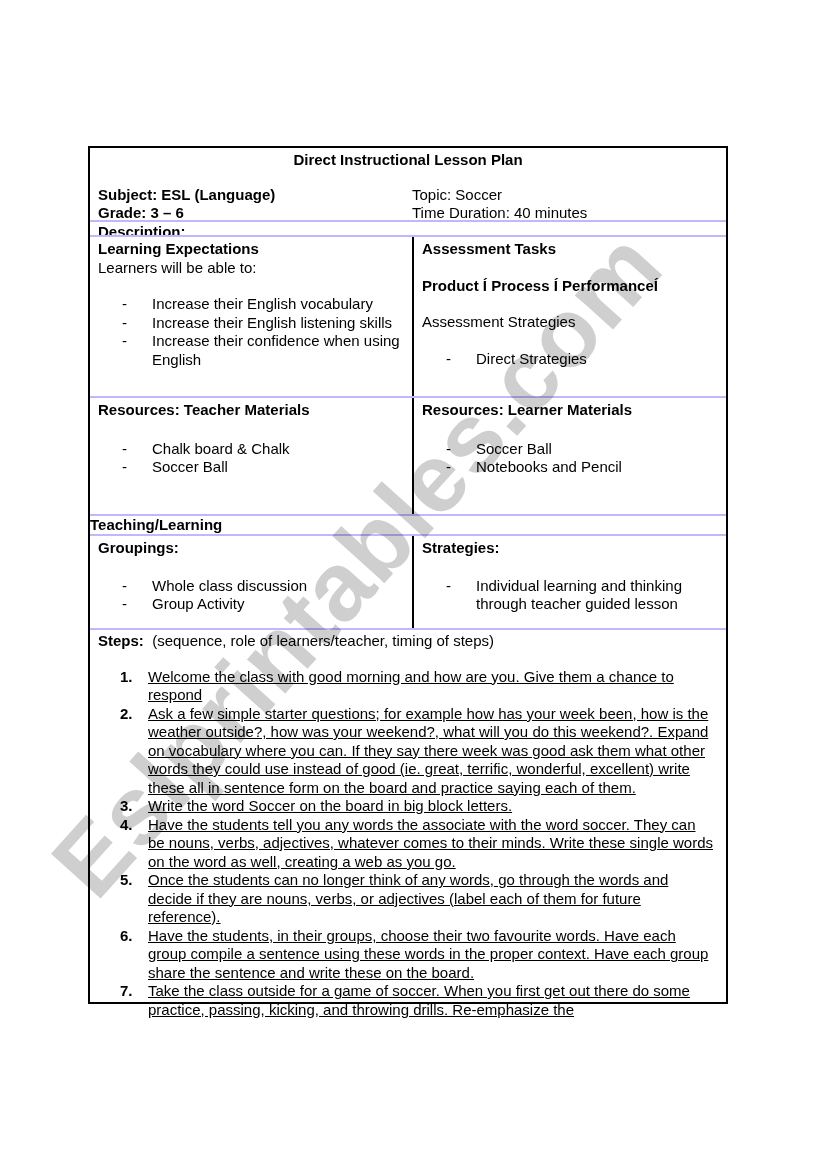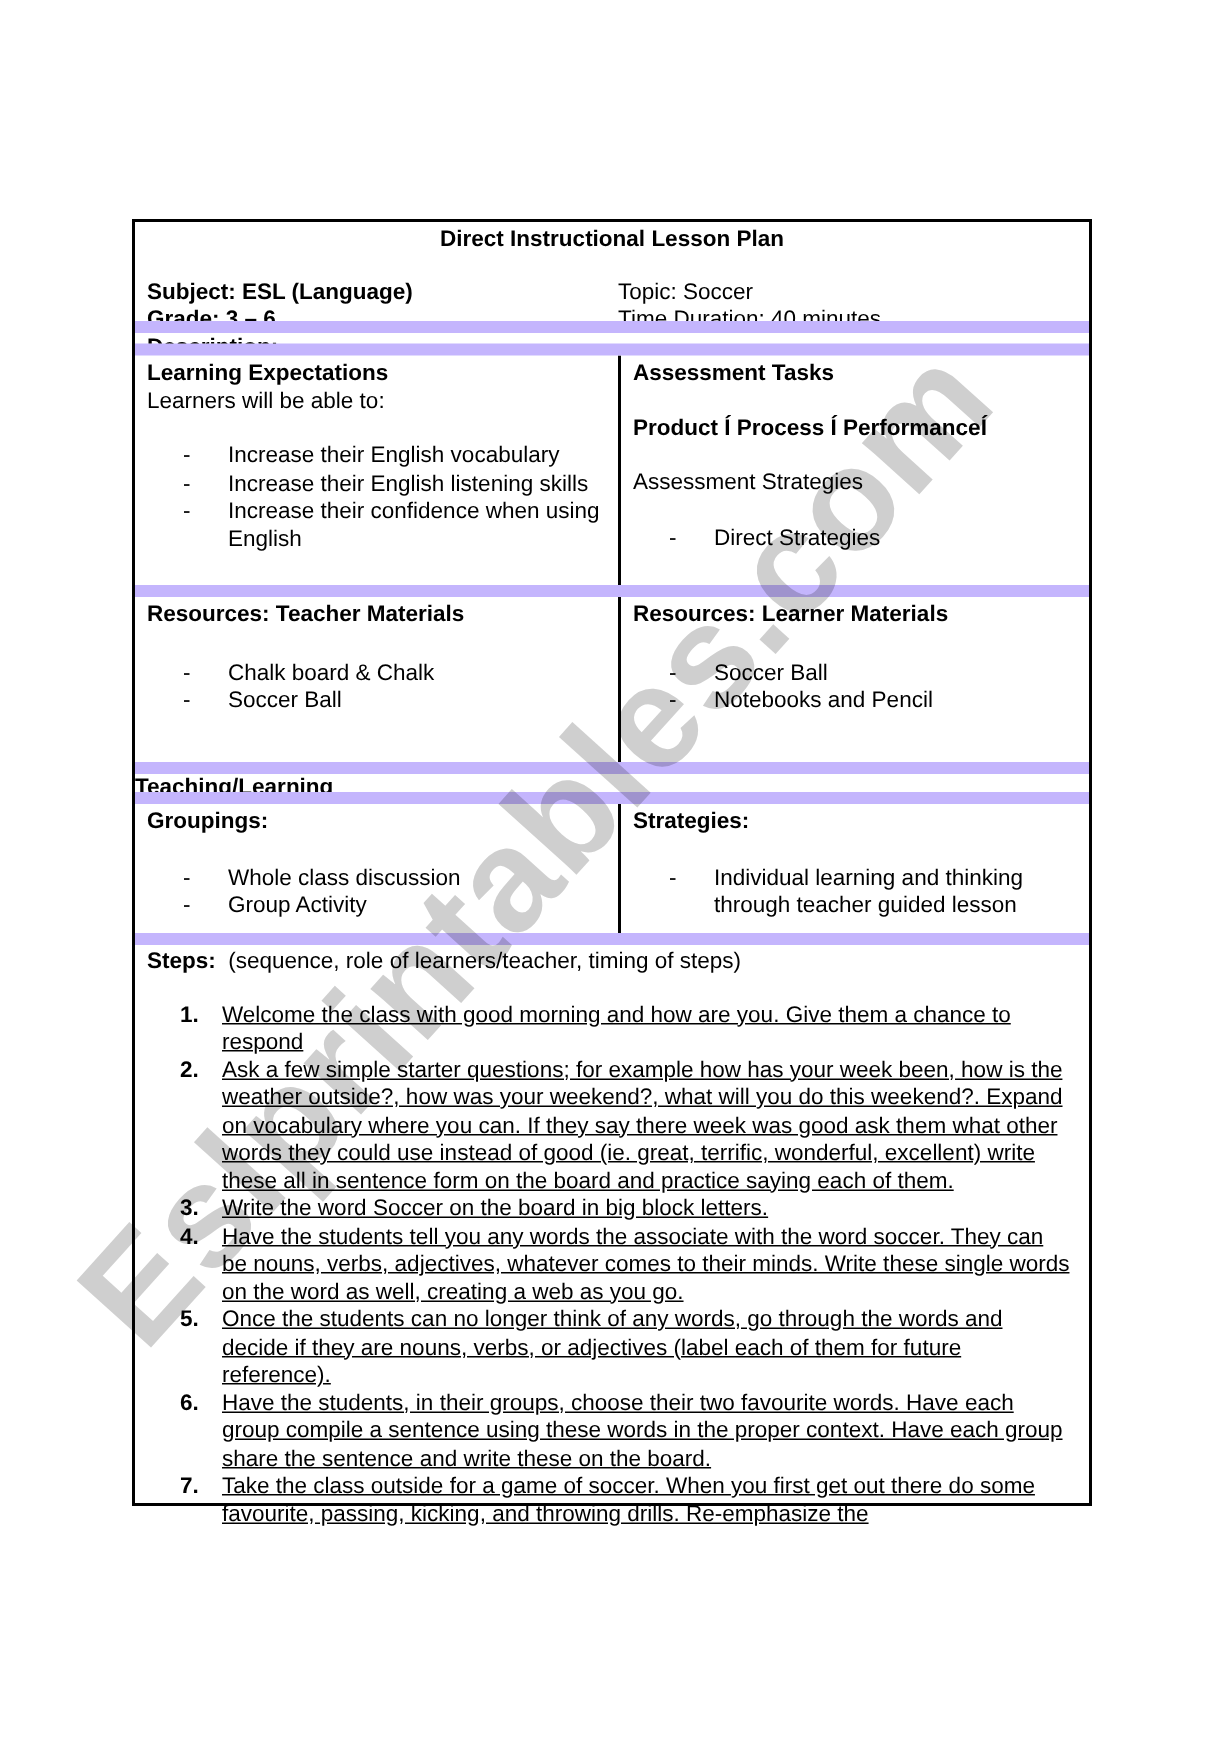--- a/index.html
+++ b/index.html
@@ -6,21 +6,21 @@
   body{
     width:821px;height:1169px;position:relative;background:#ffffff;
     font-family:"Liberation Sans","DejaVu Sans",sans-serif;
     color:#000;font-size:15px;line-height:18.5px;overflow:hidden;
   }
   .page{position:absolute;inset:0;background:#fff;}
   .doc-table{
     position:absolute;left:88px;top:146px;width:640px;height:858px;
     border:2px solid #000;box-sizing:border-box;background:transparent;
   }
-  .row{box-sizing:border-box;border-bottom:8px solid #c4b5fd;overflow:hidden;position:relative;}
+  .row{box-sizing:border-box;border-bottom:2px solid #c4b5fd;overflow:hidden;position:relative;}
   .row:last-child{border-bottom:none;}
   .r-header{height:74px;}
   .r-desc{height:15px;}
   .r-expect{height:161px;}
   .r-res{height:118px;}
   .r-teach{height:20px;}
   .r-group{height:94px;}
   .r-steps{height:402px;}
   .cols{display:flex;height:100%;}
   .col-l{width:322px;box-sizing:border-box;padding:3px 6px 0 8px;}
@@ -195,21 +195,21 @@
           <div class="oli">
               <span class="num">5.</span>
               <span class="txt">Once the students can no longer think of any words, go through the words and decide if they are nouns, verbs, or adjectives (label each of them for future reference).</span>
             </div>
           <div class="oli">
               <span class="num">6.</span>
               <span class="txt">Have the students, in their groups, choose their two favourite words. Have each group compile a sentence using these words in the proper context. Have each group share the sentence and write these on the board.</span>
             </div>
           <div class="oli">
               <span class="num">7.</span>
-              <span class="txt">Take the class outside for a game of soccer. When you first get out there do some favourite, passing, kicking, and throwing drills. Re-emphasize the</span>
+              <span class="txt">Take the class outside for a game of soccer. When you first get out there do some practice, passing, kicking, and throwing drills. Re-emphasize the</span>
             </div>
         </div>
       </div>
     </div>
 
   </div>
 
   <div class="watermark">Eslprintables.com</div>
 
 </div>

